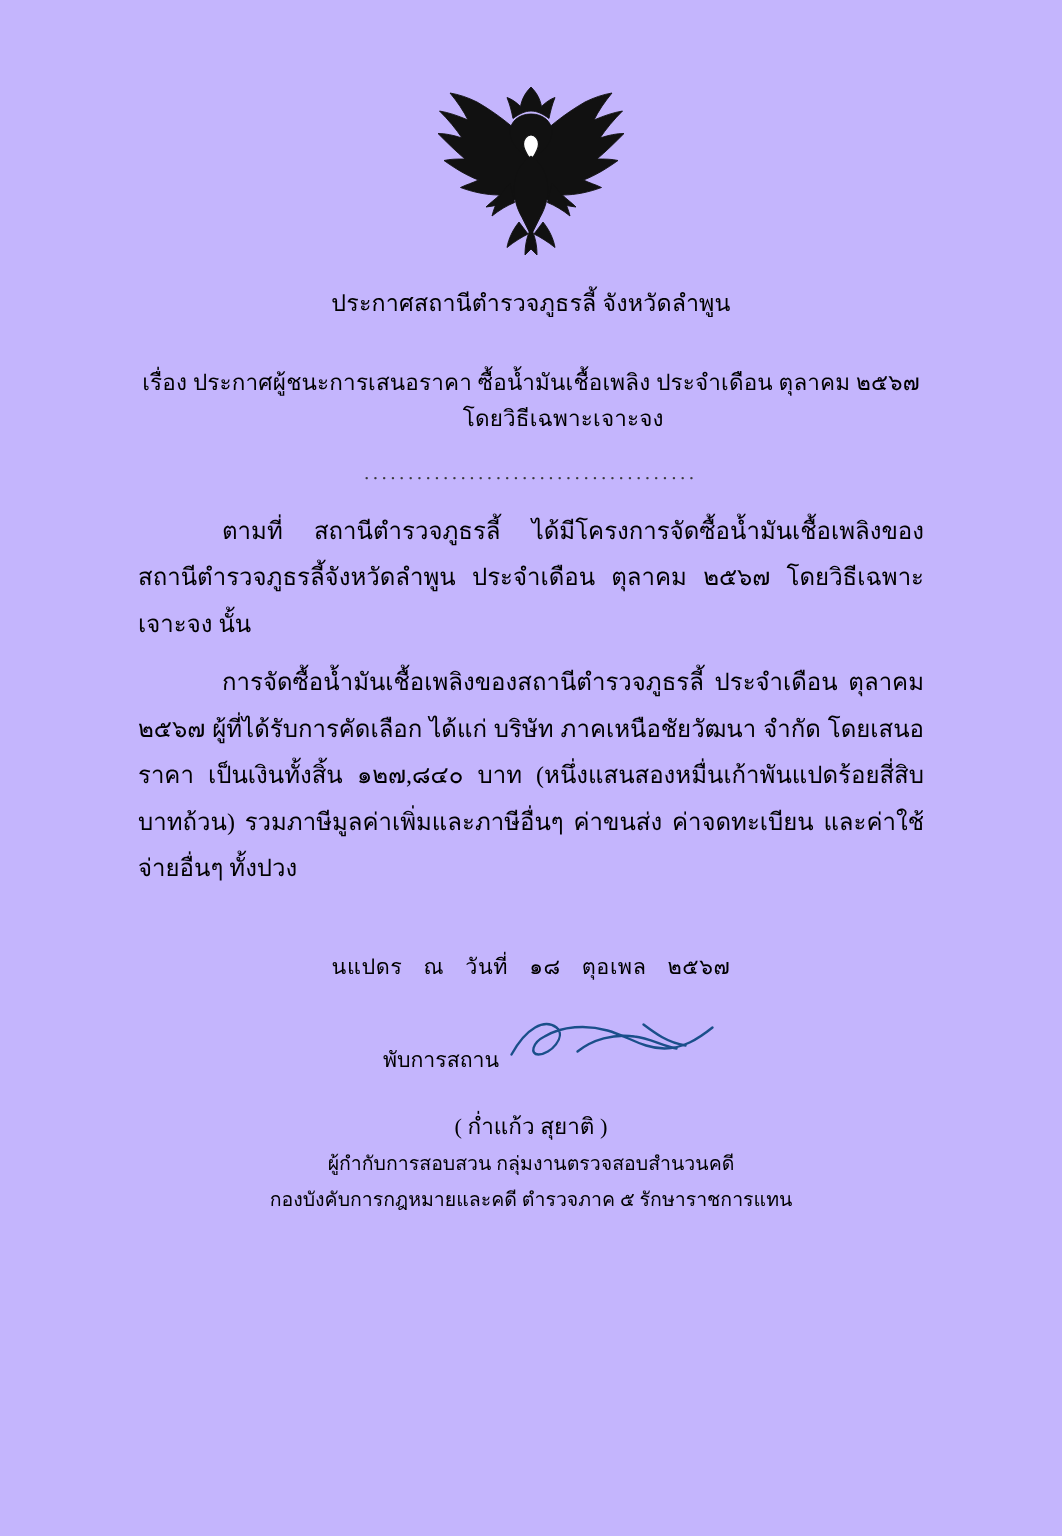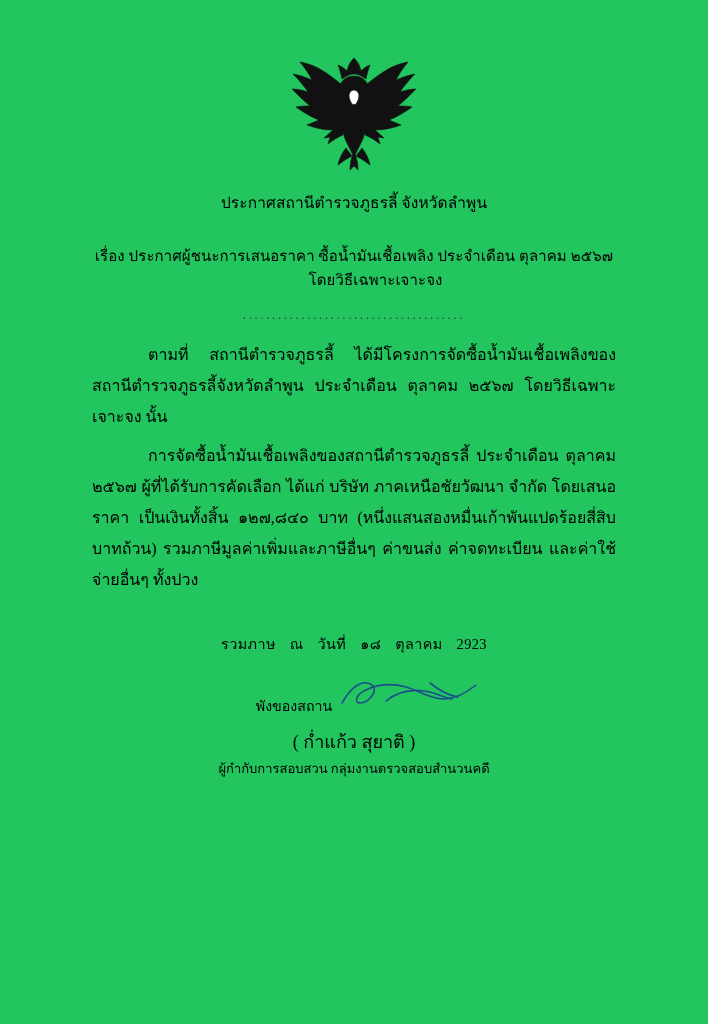--- a/index.html
+++ b/index.html
@@ -12,21 +12,21 @@
     height: 1024px;
     font-family: "Liberation Serif", "DejaVu Serif", serif;
     color: #000000;
     position: relative;
     overflow: hidden;
   }
   .page {
     width: 708px;
     height: 1024px;
     position: relative;
-    background: #22c55e;
+    background: #c4b5fd;
   }
 
   
   .emblem-wrap {
     width: 100%;
     display: flex;
     justify-content: center;
     padding-top: 52px;
     box-sizing: border-box;
   }
@@ -96,22 +96,22 @@
   }
   .signature {
     position: absolute;
     left: 78px;
     top: -22px;
     width: 150px;
     height: 44px;
     pointer-events: none;
   }
   .sign-name {
-    margin-top: 10px;
-    font-size: 18px;
+    margin-top: 22px;
+    font-size: 15px;
   }
   .sign-role {
     font-size: 13px;
     line-height: 1.75;
     margin-top: 2px;
   }
 </style>
 </head>
 <body>
 
@@ -150,36 +150,37 @@
   </div>
 
   <div class="dots">......................................</div>
 
   <div class="body-block">
     <p class="para first">ตามที่ สถานีตำรวจภูธรลี้ ได้มีโครงการจัดซื้อน้ำมันเชื้อเพลิงของสถานีตำรวจภูธรลี้จังหวัดลำพูน ประจำเดือน ตุลาคม  ๒๕๖๗ โดยวิธีเฉพาะเจาะจง นั้น</p>
     <p class="para second">การจัดซื้อน้ำมันเชื้อเพลิงของสถานีตำรวจภูธรลี้ ประจำเดือน ตุลาคม ๒๕๖๗ ผู้ที่ได้รับการคัดเลือก ได้แก่ บริษัท ภาคเหนือชัยวัฒนา จำกัด โดยเสนอราคา เป็นเงินทั้งสิ้น ๑๒๗,๘๔๐ บาท (หนึ่งแสนสองหมื่นเก้าพันแปดร้อยสี่สิบบาทถ้วน) รวมภาษีมูลค่าเพิ่มและภาษีอื่นๆ ค่าขนส่ง ค่าจดทะเบียน และค่าใช้จ่ายอื่นๆ ทั้งปวง</p>
   </div>
 
   <div class="date-line">
-    <span>รวมภาษ</span>
+    <span>นแปดร</span>
     <span>ณ</span>
     <span>วันที่</span>
     <span>๑๘</span>
-    <span>ตุลาคม</span>
-    <span>2923</span>
+    <span>ตุอเพล</span>
+    <span>๒๕๖๗</span>
   </div>
 
   <div class="sign-block">
     <div class="rank-row">
-      <span>พังของสถาน</span>
+      <span>พับการสถาน</span>
       <svg class="signature" viewBox="0 0 150 44" aria-hidden="true">
         <g fill="none" stroke="#1a4f8a" stroke-width="1.6" stroke-linecap="round" stroke-linejoin="round">
           <path d="M8 30 C18 12 30 6 38 12 C45 18 34 30 26 30 C20 30 22 22 30 18 C42 11 58 10 72 14 C86 18 96 26 110 26 C122 26 132 20 142 12"></path>
           <path d="M52 28 C62 20 76 16 90 18 C100 19 108 24 118 26"></path>
           <path d="M96 10 C104 16 112 22 124 24"></path>
         </g>
       </svg>
     </div>
     <div class="sign-name">( ก่ำแก้ว  สุยาติ )</div>
     <div class="sign-role">ผู้กำกับการสอบสวน กลุ่มงานตรวจสอบสำนวนคดี</div>
+    <div class="sign-role">กองบังคับการกฎหมายและคดี ตำรวจภาค ๕ รักษาราชการแทน</div>
   </div>
 
 </div>
 
 </body></html>

